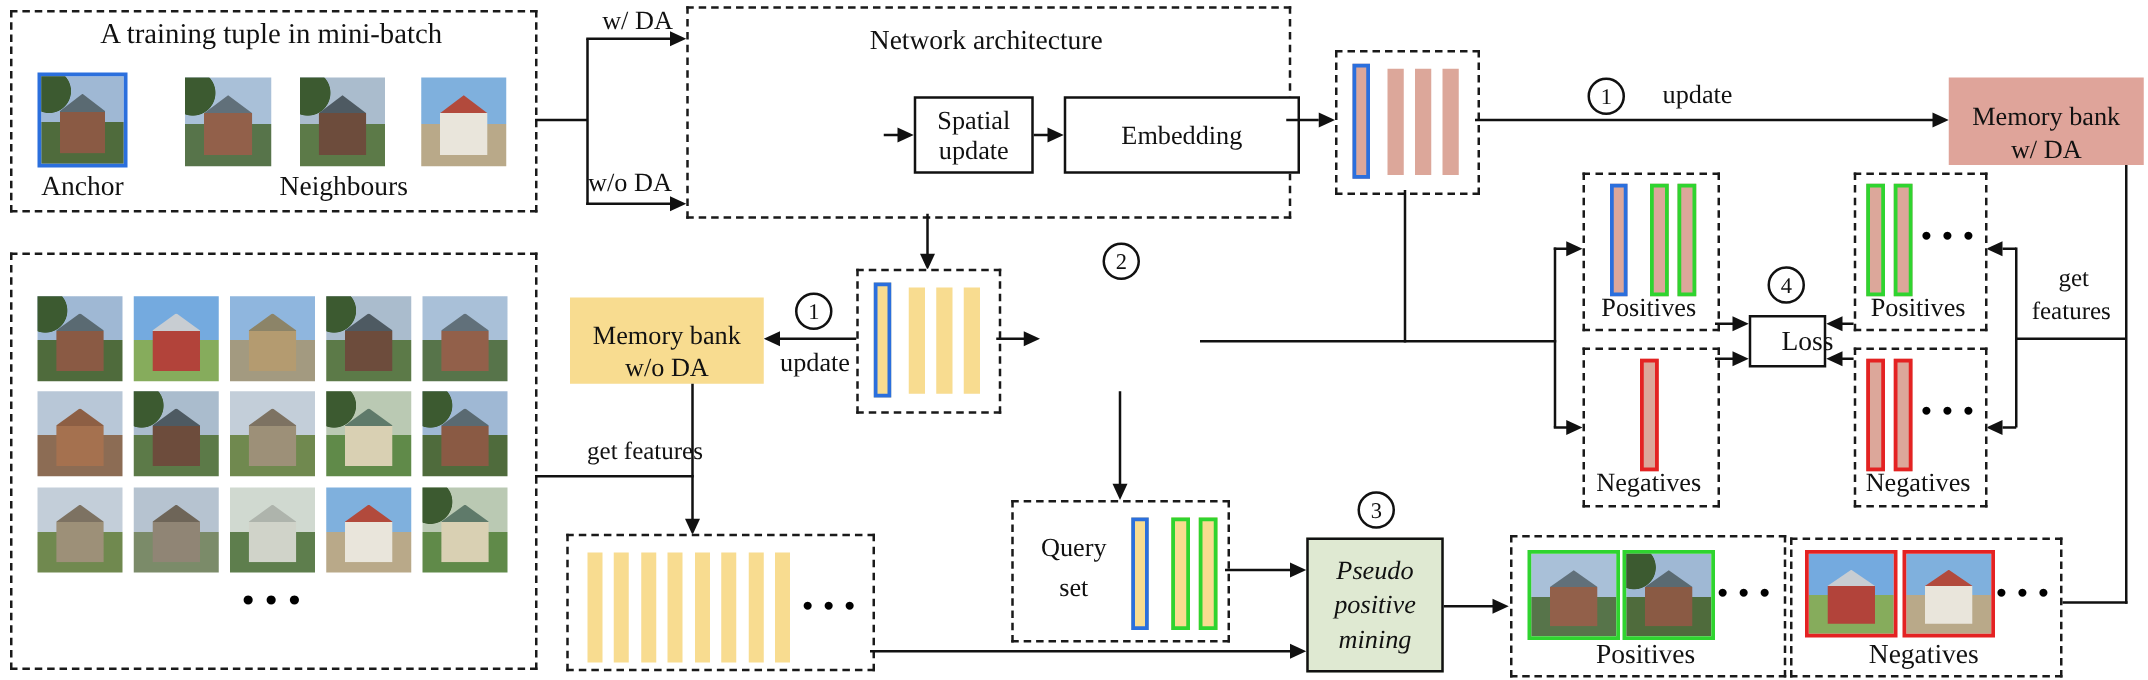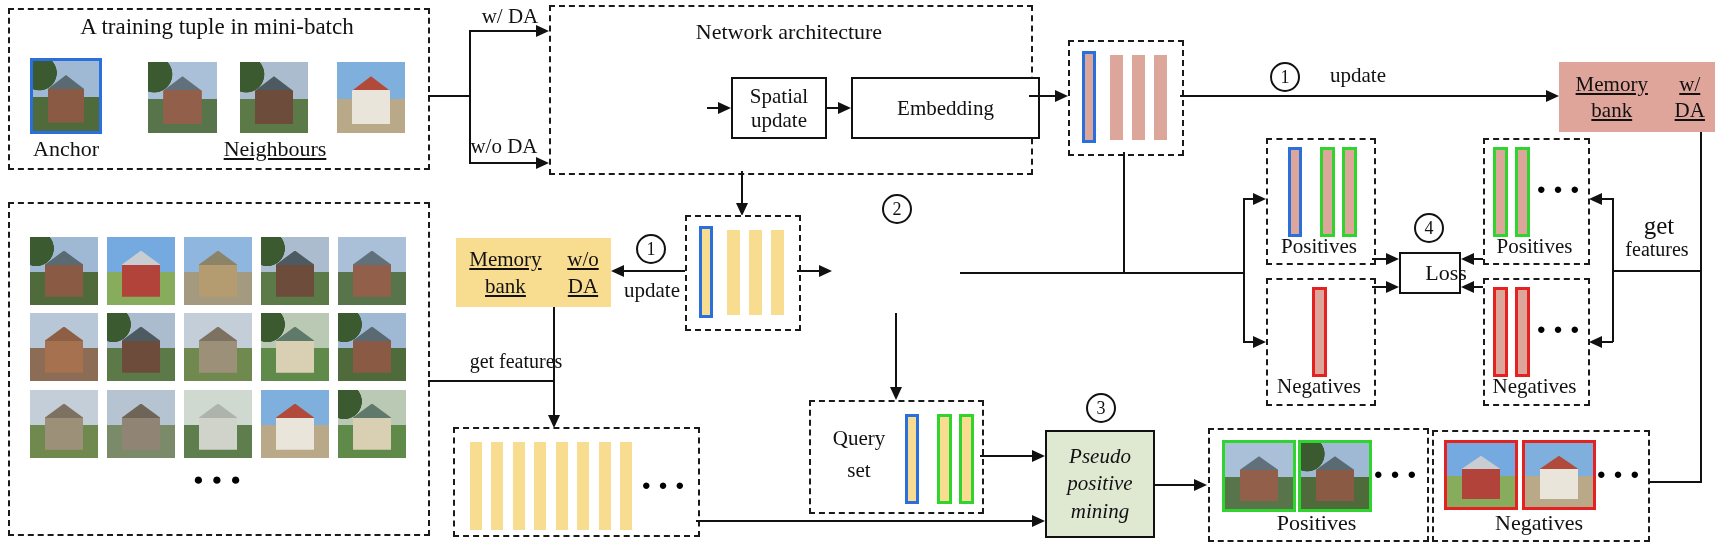--- a/index.html
+++ b/index.html
@@ -3,22 +3,22 @@
 <meta charset="utf-8">
 <style>
   html,body{margin:0;padding:0;background:#fff;}
   .canvas{position:relative;width:1718px;height:544px;background:#fff;
           font-family:"Liberation Serif", "DejaVu Serif", serif;color:#111;overflow:hidden;}
 
   
   .dbox{position:absolute;border:2px dashed #1a1a1a;background:#fff;}
   .sbox{position:absolute;border:2px solid #111;background:#fff;box-sizing:border-box;
         display:flex;align-items:center;justify-content:center;text-align:center;}
-  .fillbox{position:absolute;display:flex;flex-direction:row;align-items:center;justify-content:flex-end;
-           text-align:center;line-height:1.25;text-decoration:underline;}
+  .fillbox{position:absolute;display:flex;flex-direction:column;align-items:center;justify-content:flex-end;
+           text-align:center;line-height:1.25;}
 
   
   .ln{position:absolute;background:#111;}
   .h{height:2px;} .v{width:2px;}
   .ar{position:absolute;width:0;height:0;border-left:13px solid #111;border-top:6px solid transparent;border-bottom:6px solid transparent;}
   .al{position:absolute;width:0;height:0;border-right:13px solid #111;border-top:6px solid transparent;border-bottom:6px solid transparent;}
   .ad{position:absolute;width:0;height:0;border-top:13px solid #111;border-left:6px solid transparent;border-right:6px solid transparent;}
 
   
   .circ{position:absolute;width:26px;height:26px;border:2px solid #111;border-radius:50%;background:#fff;
@@ -61,21 +61,21 @@
 
 <div class="canvas">
 
   <div class="dbox" style="left:8px;top:8px;width:418px;height:158px;"></div>
   <div class="lab" style="left:8px;top:14px;width:418px;font-size:23px;">A training tuple in mini-batch</div>
   <div class="photo v-brick trees b-blue" style="left:30px;top:58px;width:72px;height:76px;"></div>
   <div class="photo v-brick2 trees" style="left:148px;top:62px;width:69px;height:71px;"></div>
   <div class="photo v-dark trees" style="left:240px;top:62px;width:68px;height:71px;"></div>
   <div class="photo v-white" style="left:337px;top:62px;width:68px;height:71px;"></div>
   <div class="lab" style="left:16px;top:136px;width:100px;font-size:22px;">Anchor</div>
-  <div class="lab" style="left:180px;top:136px;width:190px;font-size:22px;text-decoration:underline;">Neighbours</div>
+  <div class="lab" style="left:180px;top:136px;width:190px;font-size:22px;">Neighbours</div>
 
   <div class="dbox" style="left:8px;top:202px;width:418px;height:330px;"></div>
   <div class="photo v-brick trees" style="left:30px;top:237px;width:68px;height:68px;"></div>
   <div class="photo v-shed" style="left:107px;top:237px;width:68px;height:68px;"></div>
   <div class="photo v-plaza" style="left:184px;top:237px;width:68px;height:68px;"></div>
   <div class="photo v-dark trees" style="left:261px;top:237px;width:68px;height:68px;"></div>
   <div class="photo v-brick2" style="left:338px;top:237px;width:68px;height:68px;"></div>
   <div class="photo v-rock" style="left:30px;top:313px;width:68px;height:68px;"></div>
   <div class="photo v-dark trees" style="left:107px;top:313px;width:68px;height:68px;"></div>
   <div class="photo v-stone" style="left:184px;top:313px;width:68px;height:68px;"></div>
@@ -127,21 +127,21 @@
   <div class="lab" style="left:1318px;top:63px;width:80px;font-size:21px;">update</div>
 
   <div class="fillbox" style="left:1559px;top:62px;width:156px;height:70px;background:#dfa49a;font-size:21px;">
     <span>Memory bank</span>
     <span>w/ DA</span>
   </div>
   <div class="ln v" style="left:1700px;top:132px;height:351px;"></div>
   <div class="ln h" style="left:1648px;top:481px;width:54px;"></div>
 
   <div class="ln h" style="left:1612px;top:270px;width:88px;"></div>
-  <div class="lab" style="left:1618px;top:212px;width:82px;font-size:25px;">get</div>
+  <div class="lab" style="left:1618px;top:212px;width:82px;font-size:20px;">get</div>
   <div class="lab" style="left:1613px;top:238px;width:88px;font-size:20px;">features</div>
   <div class="ln v" style="left:1612px;top:198px;height:144px;"></div>
   <div class="al" style="left:1589px;top:193px;"></div>
   <div class="ln h" style="left:1602px;top:198px;width:11px;"></div>
   <div class="al" style="left:1589px;top:336px;"></div>
   <div class="ln h" style="left:1602px;top:341px;width:11px;"></div>
 
   <div class="ln v" style="left:741px;top:171px;height:34px;"></div>
   <div class="ad" style="left:736px;top:203px;"></div>
 

